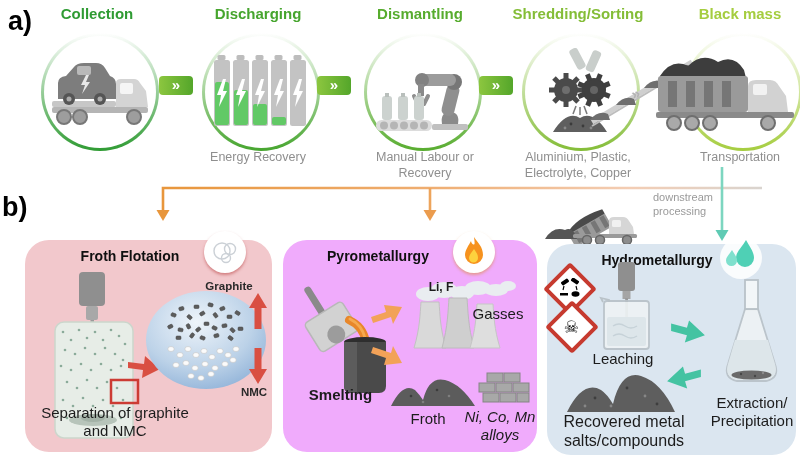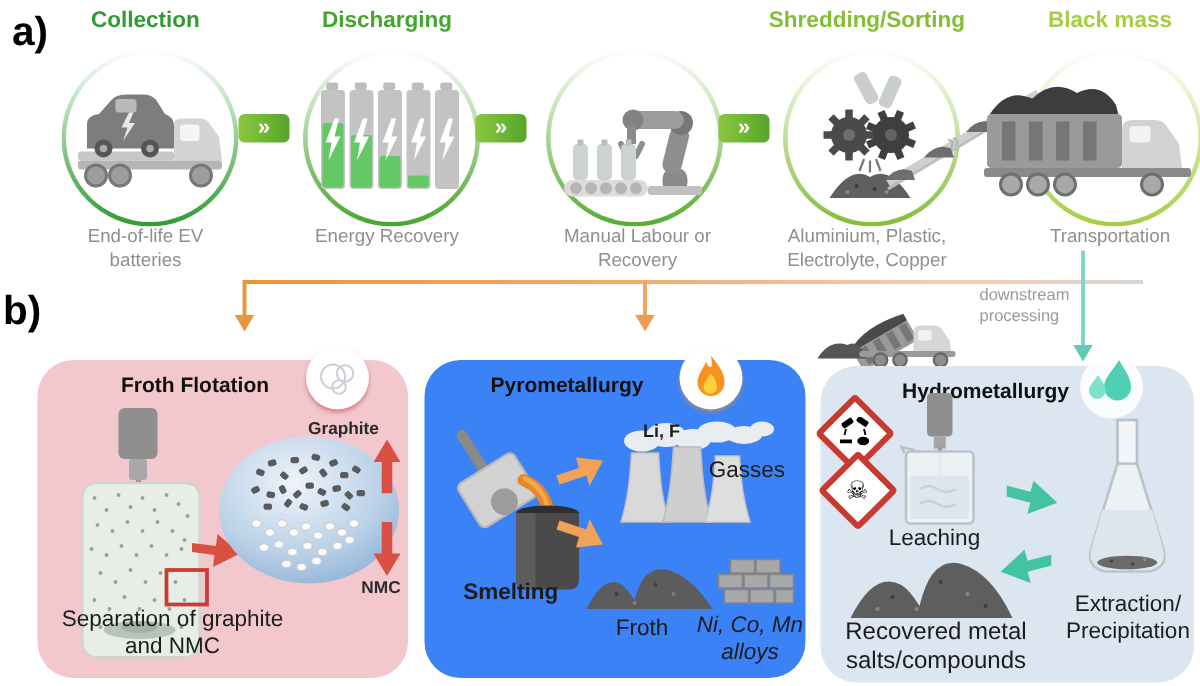--- a/index.html
+++ b/index.html
@@ -31,20 +31,21 @@
 </style>
 </head>
 <body>
 
 <div class="fig">
 
   <div class="abs panel-letter" style="left:8px;top:6px;">a)</div>
 
   <div class="abs stage-title" style="left: 17px; top: 5px; width: 160px; color: rgb(47, 155, 51);">Collection</div>
   <div class="abs stage-title" style="left: 178px; top: 5px; width: 160px; color: rgb(70, 165, 46);">Discharging</div>
+  <div class="abs stage-title" style="left: 340px; top: 5px; width: 160px; color: rgb(87, 172, 46);">Dismantling</div>
   <div class="abs stage-title" style="left: 498px; top: 5px; width: 160px; color: rgb(132, 189, 55);">Shredding/Sorting</div>
   <div class="abs stage-title" style="left: 660px; top: 5px; width: 160px; color: rgb(165, 205, 63);">Black mass</div>
 
   <div class="abs stage-circle" style="left:41px;top:33px;--c:#2f9b33;">
     <svg width="100" height="86" viewBox="0 0 100 86">
       <rect x="2" y="52" width="64" height="6" rx="2" fill="#c7c7c7"></rect>
       <path d="M8,50 L8,34 Q8,28 16,27 L24,18 Q27,14 34,14 L46,14 Q52,14 55,19 L60,27 Q66,29 66,35 L66,50 Z" fill="#7d7d7d"></path>
       <rect x="27" y="17" width="14" height="9" rx="2" fill="#b9b9b9"></rect>
       <polygon points="36,26 31,36 35,36 32,45 40,33 36,33 39,26" fill="#e8e8e8"></polygon>
       <circle cx="19" cy="50" r="6" fill="#555"></circle>
@@ -185,21 +186,20 @@
     <circle cx="22" cy="83" r="7" fill="#a9a9a9" stroke="#6f6f6f" stroke-width="2"></circle>
     <circle cx="40" cy="83" r="7" fill="#a9a9a9" stroke="#6f6f6f" stroke-width="2"></circle>
     <circle cx="58" cy="83" r="7" fill="#a9a9a9" stroke="#6f6f6f" stroke-width="2"></circle>
     <circle cx="116" cy="83" r="7" fill="#a9a9a9" stroke="#6f6f6f" stroke-width="2"></circle>
   </svg>
 
   <div class="abs ribbon" style="left:159px;top:76px;width:34px;"><span>»</span></div>
   <div class="abs ribbon" style="left:317px;top:76px;width:34px;"><span>»</span></div>
   <div class="abs ribbon" style="left:479px;top:76px;width:34px;"><span>»</span></div>
 
-  <div class="abs stage-caption" style="left:42px;top:150px;width:110px;">End-of-life EV batteries</div>
   <div class="abs stage-caption" style="left:193px;top:150px;width:130px;">Energy Recovery</div>
   <div class="abs stage-caption" style="left:360px;top:150px;width:130px;">Manual Labour or Recovery</div>
   <div class="abs stage-caption" style="left:503px;top:150px;width:150px;">Aluminium, Plastic, Electrolyte, Copper</div>
   <div class="abs stage-caption" style="left:675px;top:150px;width:130px;">Transportation</div>
 
   <svg class="abs" style="left:0;top:160px;" width="800" height="92" viewBox="0 0 800 92">
     <defs>
       <linearGradient id="gOr" x1="0" y1="0" x2="1" y2="0">
         <stop offset="0" stop-color="#e8963c"></stop>
           <stop offset="0.45" stop-color="#efae72"></stop>
@@ -370,21 +370,21 @@
       <polygon points="9,0 18,15 12.5,15 12.5,36 5.5,36 5.5,15 0,15" fill="#d94f42"></polygon>
     </svg>
     <svg class="abs" style="left:224px;top:108px;" width="18" height="36" viewBox="0 0 18 36">
       <polygon points="9,36 18,21 12.5,21 12.5,0 5.5,0 5.5,21 0,21" fill="#d94f42"></polygon>
     </svg>
     <div class="abs plabel-sm" style="left:200px;top:146px;width:58px;">NMC</div>
 
     <div class="abs plabel" style="left:5px;top:164px;width:170px;font-size:15px;">Separation of graphite and NMC</div>
   </div>
 
-  <div class="abs panel" style="left:283px;top:240px;width:254px;height:212px;background:#3b82f6;">
+  <div class="abs panel" style="left:283px;top:240px;width:254px;height:212px;background:#f0abfc;">
     <div class="abs panel-title" style="left:20px;top:8px;width:150px;">Pyrometallurgy</div>
     <div class="abs badge orange" style="left:170px;top:-9px;">
       <svg width="34" height="34" viewBox="0 0 34 34">
         <path d="M17,2 C21,8 26,12 26,20 A9,9 0 1 1 8,20 C8,15 12,10 14,6 C14.5,9 16.5,10.5 17.5,9 C17.8,7 17.2,4 17,2 Z" fill="#f6921e"></path>
         <path d="M17,14 C19,17 21,19 21,23 A4.5,4.5 0 1 1 12,23 C12,20 15,17 17,14 Z" fill="#fdd23e"></path>
       </svg>
     </div>
 
     <svg class="abs" style="left:10px;top:40px;" width="110" height="135" viewBox="0 0 110 135">
       <g transform="rotate(-32 38 46)">

